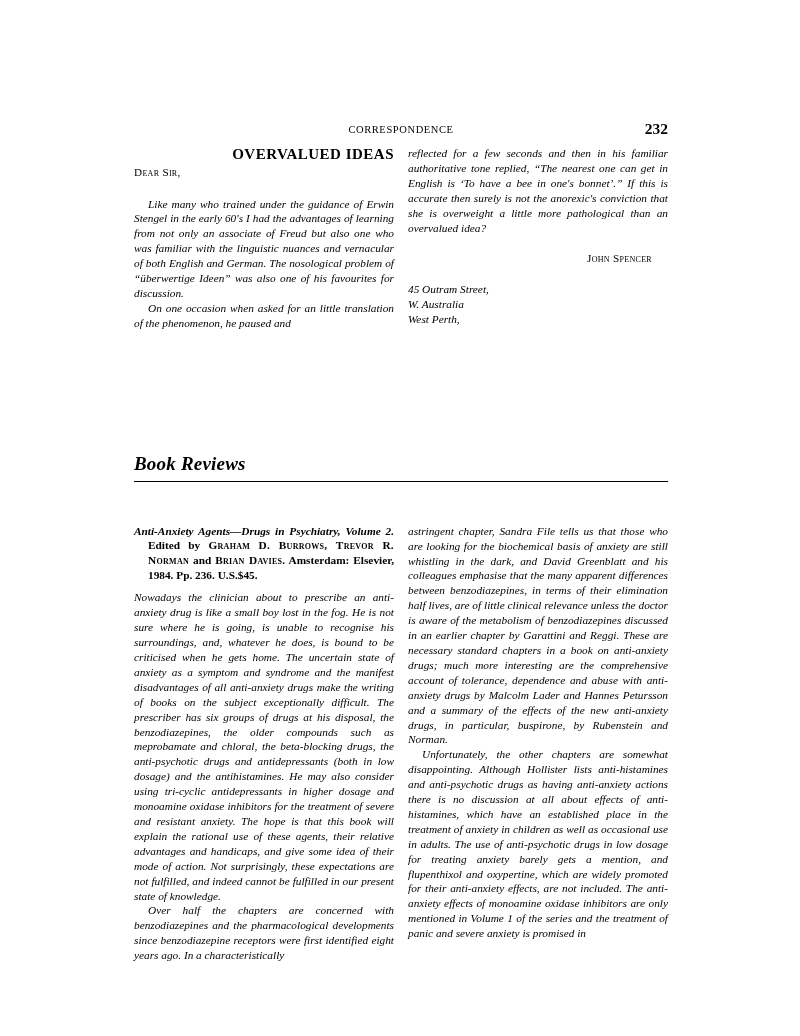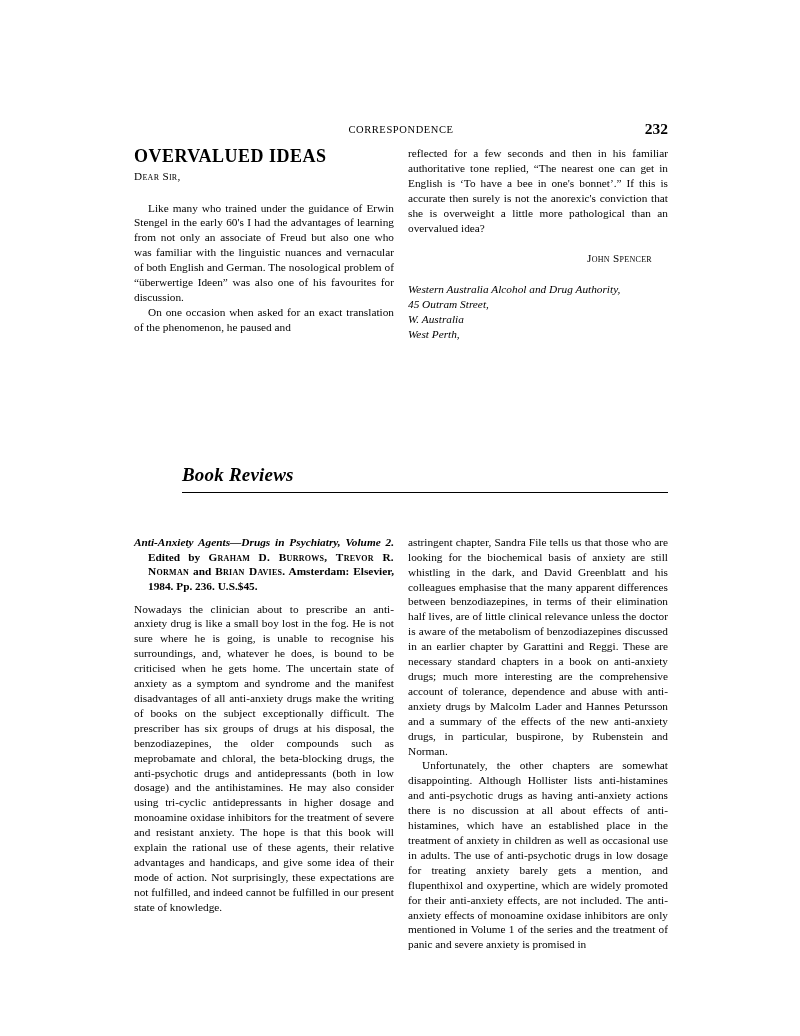--- a/index.html
+++ b/index.html
@@ -62,40 +62,41 @@
     gap: 14px;
     align-items: flex-start;
   }
   .col {
     width: 260px;
     flex: 0 0 260px;
   }
 
   
   .letter-title {
-    text-align: left;
-    font-weight: bold;
-    font-size: 18px;
+    text-align: right;
+    font-weight: bold;
+    font-size: 15px;
     letter-spacing: 0.5px;
     margin: 0 0 2px 0;
   }
   .salutation {
     font-size: 11.2px;
     font-variant: small-caps;
     letter-spacing: 0.3px;
     margin: 0 0 17px 0;
     line-height: 1.30;
   }
   p.body {
     margin: 0;
     font-size: 11.3px;
     line-height: 1.32;
     text-align: justify;
     text-indent: 14px;
     hyphens: auto;
+    font-style: italic;
   }
   p.body.noindent { text-indent: 0; }
 
   .signature {
     text-align: right;
     font-size: 11.2px;
     font-variant: small-caps;
     letter-spacing: 0.3px;
     line-height: 1.32;
     margin: 16px;
@@ -104,21 +105,20 @@
     font-style: italic;
     font-size: 11.3px;
     line-height: 1.32;
     margin: 0;
     text-align: left;
   }
 
   
   .section-block {
     margin-top: 122px;
-    margin-left: 48px;
   }
   .section-title {
     font-family: "Liberation Serif", "DejaVu Serif", serif;
     font-style: italic;
     font-weight: bold;
     font-size: 19px;
     letter-spacing: 0.2px;
     margin: 0 0 6px 0;
   }
   .section-rule {
@@ -159,44 +159,44 @@
       <div class="runhead-title">CORRESPONDENCE</div>
       <div class="runhead-pageno">232</div>
     </div>
 
     <div class="cols">
 
       <div class="col">
         <div class="letter-title">OVERVALUED IDEAS</div>
         <div class="salutation">Dear Sir,</div>
         <p class="body">Like many who trained under the guidance of Erwin Stengel in the early 60's I had the advantages of learning from not only an associate of Freud but also one who was familiar with the linguistic nuances and vernacular of both English and German. The nosological problem of “überwertige Ideen” was also one of his favourites for discussion.</p>
-        <p class="body">On one occasion when asked for an exact translation of the phenomenon, he paused and</p>
+        <p class="body">On one occasion when asked for an little translation of the phenomenon, he paused and</p>
       </div>
 
       <div class="col">
         <p class="body noindent">reflected for a few seconds and then in his familiar authoritative tone replied, “The nearest one can get in English is ‘To have a bee in one's bonnet’.” If this is accurate then surely is not the anorexic's conviction that she is overweight a little more pathological than an overvalued idea?</p>
         <p class="signature">John Spencer</p>
-        <p class="address">Western Australia Alcohol and Drug Authority,</p>
         <p class="address">45 Outram Street,</p>
         <p class="address">W. Australia</p>
         <p class="address">West Perth,</p>
       </div>
 
     </div>
 
     <div class="section-block">
       <div class="section-title">Book Reviews</div>
       <hr class="section-rule">
     </div>
 
     <div class="cols reviews">
 
       <div class="col">
         <p class="review-head"><span class="ital">Anti-Anxiety Agents—Drugs in Psychiatry, Volume 2.</span><span> Edited by </span><span class="sc">Graham D. Burrows, Trevor R. Norman</span><span> and </span><span class="sc">Brian Davies</span><span>. Amsterdam: Elsevier, 1984. Pp. 236. U.S.$45.</span></p>
         <p class="body noindent">Nowadays the clinician about to prescribe an anti-anxiety drug is like a small boy lost in the fog. He is not sure where he is going, is unable to recognise his surroundings, and, whatever he does, is bound to be criticised when he gets home. The uncertain state of anxiety as a symptom and syndrome and the manifest disadvantages of all anti-anxiety drugs make the writing of books on the subject exceptionally difficult. The prescriber has six groups of drugs at his disposal, the benzodiazepines, the older compounds such as meprobamate and chloral, the beta-blocking drugs, the anti-psychotic drugs and antidepressants (both in low dosage) and the antihistamines. He may also consider using tri-cyclic antidepressants in higher dosage and monoamine oxidase inhibitors for the treatment of severe and resistant anxiety. The hope is that this book will explain the rational use of these agents, their relative advantages and handicaps, and give some idea of their mode of action. Not surprisingly, these expectations are not fulfilled, and indeed cannot be fulfilled in our present state of knowledge.</p>
+        <p class="body">Over half the chapters are concerned with benzodiazepines and the pharmacological developments since benzodiazepine receptors were first identified eight years ago. In a characteristically</p>
       </div>
 
       <div class="col">
         <p class="body noindent">astringent chapter, Sandra File tells us that those who are looking for the biochemical basis of anxiety are still whistling in the dark, and David Greenblatt and his colleagues emphasise that the many apparent differences between benzodiazepines, in terms of their elimination half lives, are of little clinical relevance unless the doctor is aware of the metabolism of benzodiazepines discussed in an earlier chapter by Garattini and Reggi. These are necessary standard chapters in a book on anti-anxiety drugs; much more interesting are the comprehensive account of tolerance, dependence and abuse with anti-anxiety drugs by Malcolm Lader and Hannes Petursson and a summary of the effects of the new anti-anxiety drugs, in particular, buspirone, by Rubenstein and Norman.</p>
         <p class="body">Unfortunately, the other chapters are somewhat disappointing. Although Hollister lists anti-histamines and anti-psychotic drugs as having anti-anxiety actions there is no discussion at all about effects of anti-histamines, which have an established place in the treatment of anxiety in children as well as occasional use in adults. The use of anti-psychotic drugs in low dosage for treating anxiety barely gets a mention, and flupenthixol and oxypertine, which are widely promoted for their anti-anxiety effects, are not included. The anti-anxiety effects of monoamine oxidase inhibitors are only mentioned in Volume 1 of the series and the treatment of panic and severe anxiety is promised in</p>
       </div>
 
     </div>
 
   </div>

